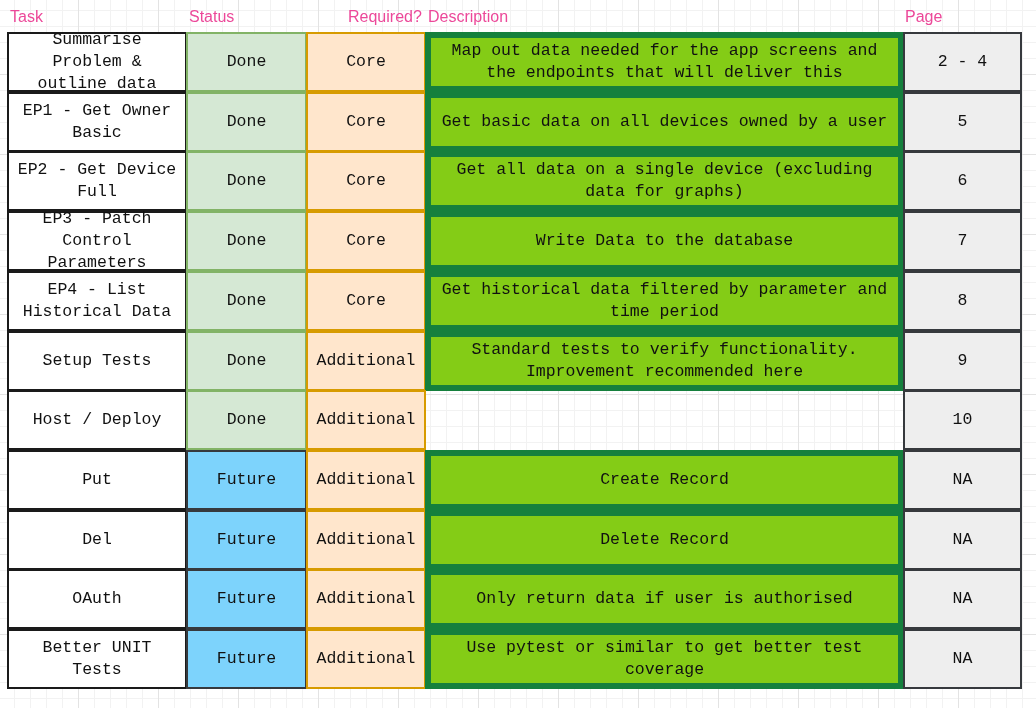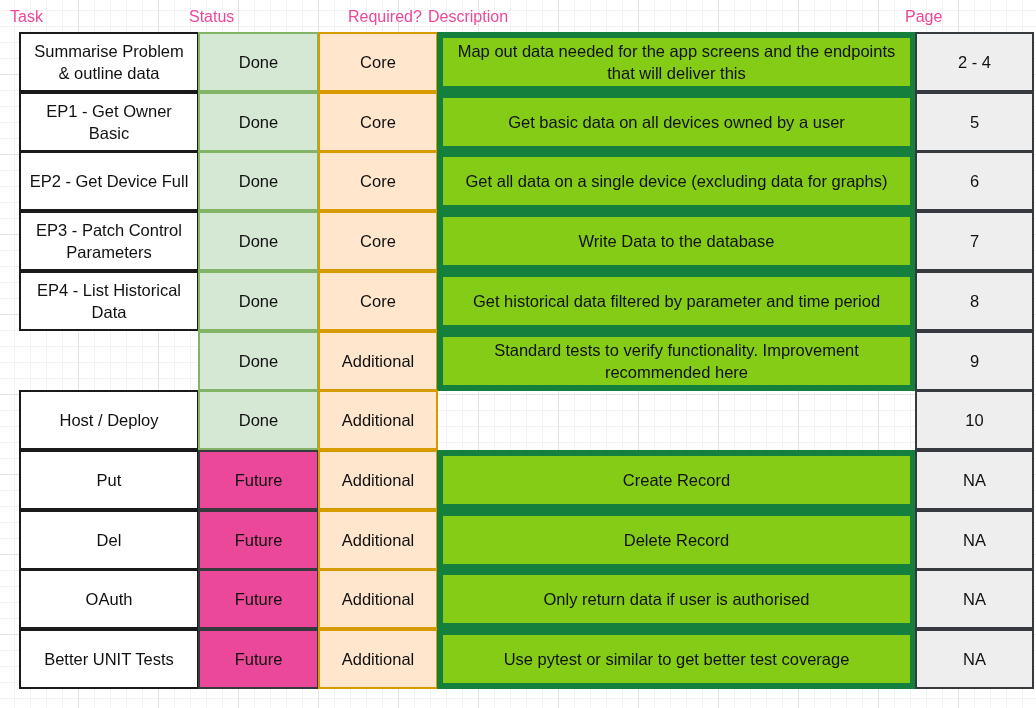--- a/index.html
+++ b/index.html
@@ -31,41 +31,42 @@
     }
     .table {
       position: absolute;
       left: 7px;
       top: 32px;
       width: 1015px;
       height: 657px;
     }
     .row {
       position: absolute;
-      left: 12px;
+      left: 0;
       width: 847px;
       height: 60px;
+      font-family: Liberation Mono, monospace;
     }
     .cell {
       position: absolute;
       top: 0;
       height: 100%;
       box-sizing: border-box;
       display: flex;
       align-items: center;
       justify-content: center;
       text-align: center;
       font-size: 16.5px;
       line-height: 22px;
       padding: 0 6px;
     }
     .c-task { left: 0; width: 180px; background: #ffffff; border: 2px solid #1a1a1a; }
     .c-status { left: 179px; width: 121px; border: 2px solid; }
     .c-status.done { background: #d5e8d4; border-color: #82b366; }
-    .c-status.future { background: #ec4899; border-color: #36393d; }
+    .c-status.future { background: #7dd3fc; border-color: #36393d; }
     .c-req { left: 299px; width: 120px; background: #ffe6cc; border: 2px solid #d79b00; }
     .c-desc { left: 418px; width: 479px; background: #84cc16; border: 6px solid #15803d; }
     .c-page { left: 896px; width: 119px; background: #eeeeee; border: 2px solid #36393d; }
   </style>
 </head>
 <body>
 
 <div class="header-label" style="left:10px;">Task</div>
 <div class="header-label" style="left:189px;">Status</div>
 <div class="header-label" style="left:308px;margin-left:40px;">Required?</div>
@@ -108,20 +109,21 @@
 
   <div class="row" style="top:238.8px;">
     <div class="cell c-task">EP4 - List Historical Data</div>
     <div class="cell c-status done">Done</div>
     <div class="cell c-req">Core</div>
     <div class="cell c-desc">Get historical data filtered by parameter and time period</div>
     <div class="cell c-page">8</div>
   </div>
 
   <div class="row" style="top:298.5px;">
+    <div class="cell c-task">Setup Tests</div>
     <div class="cell c-status done">Done</div>
     <div class="cell c-req">Additional</div>
     <div class="cell c-desc">Standard tests to verify functionality. Improvement recommended here</div>
     <div class="cell c-page">9</div>
   </div>
 
   <div class="row" style="top:358.2px;">
     <div class="cell c-task">Host / Deploy</div>
     <div class="cell c-status done">Done</div>
     <div class="cell c-req">Additional</div>

